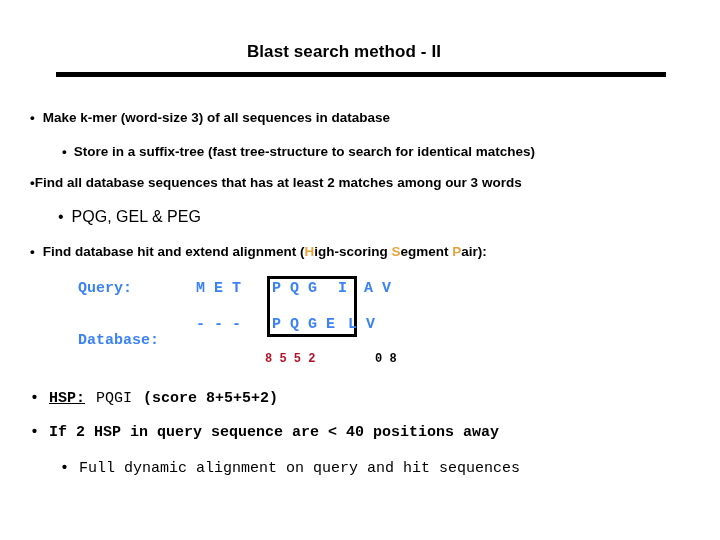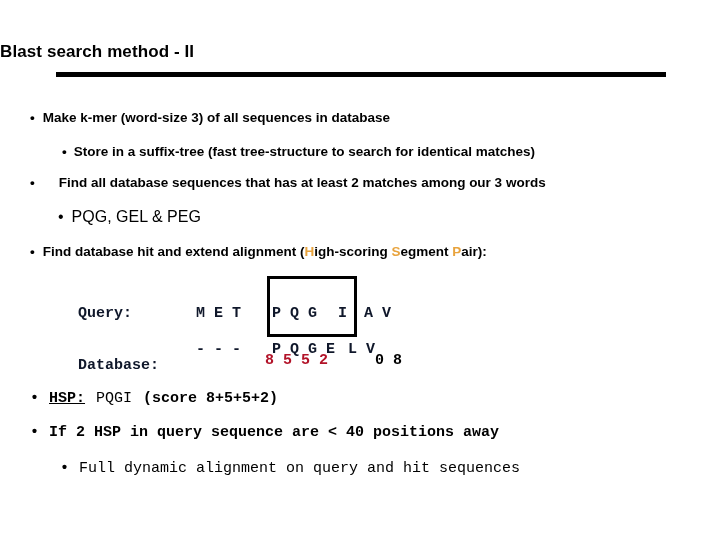--- a/index.html
+++ b/index.html
@@ -21,21 +21,21 @@
     inset: 0;
     background: #ffffff;
   }
 
   
   .title {
     position: absolute;
     left: 0;
     top: 42px;
     width: 688px;
-    text-align: left;
+    text-align: center;
     font-family: "Liberation Sans", sans-serif;
     font-size: 17px;
     font-weight: bold;
     letter-spacing: 0.1px;
     color: #000000;
   }
   .title-rule {
     position: absolute;
     left: 56px;
     top: 72px;
@@ -80,54 +80,53 @@
   }
 
   .hl { color: #E8A33D; }   
   .red { color: #B21228; }
   .align-row {
     position: absolute;
     white-space: pre;
     font-family: "Liberation Mono", "DejaVu Sans Mono", monospace;
     font-size: 15px;
     font-weight: bold;
-    color: #0f172a;
-    margin-top: 25px;
+    color: #3b82f6;
   }
   .hsp-box {
     position: absolute;
     left: 267px;
     top: 276px;
     width: 90px;
     height: 61px;
     border: 3px solid #000000;
     box-sizing: border-box;
     background: transparent;
   }
   .score-row {
     position: absolute;
     white-space: pre;
     font-family: "Liberation Mono", "DejaVu Sans Mono", monospace;
-    font-size: 15px;
+    font-size: 12px;
     font-weight: bold;
   }
 </style>
 </head>
 <body>
 
 <div class="slide">
 
   <div class="title">Blast search method - II</div>
   <div class="title-rule"></div>
 
   <div class="line b1" style="left:30px; top:110px;"><span>•</span><span style="margin-left:8px;">Make k-mer (word-size 3) of all sequences in database</span></div>
 
   <div class="line b2" style="left:62px; top:144px;"><span>•</span><span style="margin-left:7px;">Store in a suffix-tree (fast tree-structure to search for identical matches)</span></div>
 
-  <div class="line b1" style="left:30px; top:175px;"><span>•</span><span style="margin-left:24px;">Find all database sequences that has at least 2 matches among our 3 words</span></div>
+  <div class="line b1" style="left:30px; top:175px;"><span>•</span><span style="margin-left:0;">Find all database sequences that has at least 2 matches among our 3 words</span></div>
 
   <div class="line b1" style="left:30px; top:244px;"><span>•</span><span style="margin-left:8px;">Find database hit and extend alignment (</span><span class="hl">H</span><span>igh-scoring </span><span class="hl">S</span><span>egment </span><span class="hl">P</span><span>air):</span></div>
 
   <div class="line b2big" style="left:58px; top:208px;"><span>•</span><span style="margin-left:8px;">PQG, GEL &amp; PEG</span></div>
 
   <div class="hsp-box"></div>
 
   <div class="align-row" style="left:78px; top:280px;"><span>Query:</span></div>
   <div class="align-row" style="left:196px; top:280px;">M E T</div>
   <div class="align-row red" style="left:272px; top:280px;">P Q G</div>

